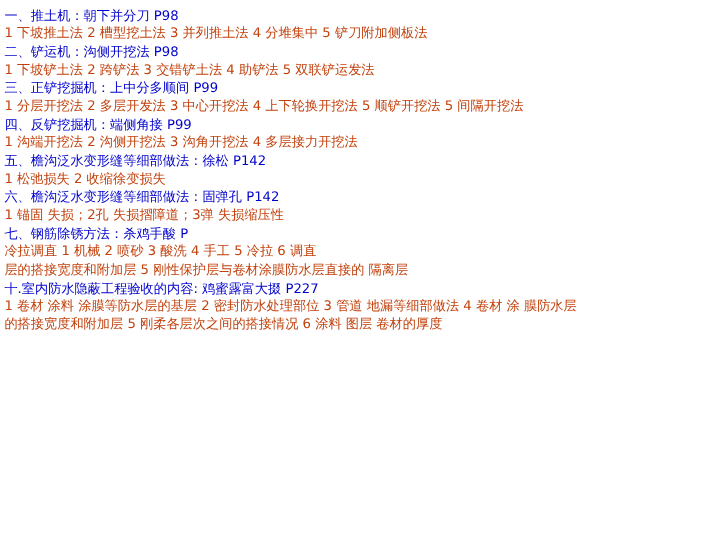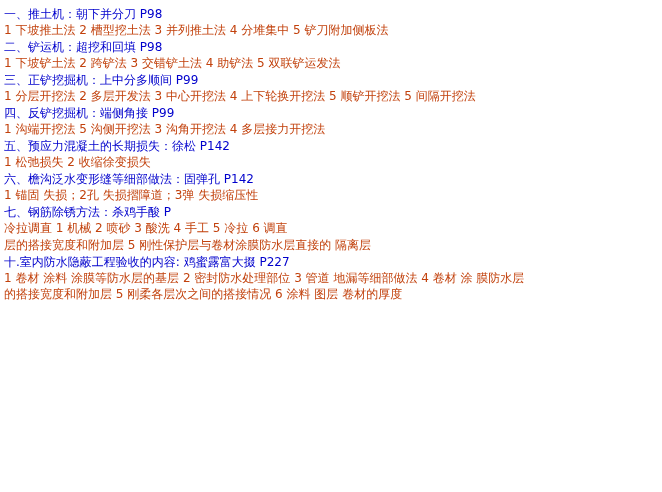--- a/index.html
+++ b/index.html
@@ -40,36 +40,36 @@
 <body>
 
 <div class="doc">
 
   <div class="section">
     <div class="heading">一、推土机：朝下并分刀 P98</div>
     <div class="body-line">1 下坡推土法 2 槽型挖土法 3 并列推土法 4 分堆集中 5 铲刀附加侧板法</div>
   </div>
 
   <div class="section">
-    <div class="heading">二、铲运机：超挖和回填 P98</div>
+    <div class="heading">二、铲运机：沟侧开挖法 P98</div>
     <div class="body-line">1 下坡铲土法 2 跨铲法 3 交错铲土法 4 助铲法 5 双联铲运发法</div>
   </div>
 
   <div class="section">
     <div class="heading">三、正铲挖掘机：上中分多顺间 P99</div>
     <div class="body-line">1 分层开挖法 2 多层开发法 3 中心开挖法 4 上下轮换开挖法 5 顺铲开挖法 5 间隔开挖法</div>
   </div>
 
   <div class="section">
     <div class="heading">四、反铲挖掘机：端侧角接 P99</div>
-    <div class="body-line">1 沟端开挖法 5 沟侧开挖法 3 沟角开挖法 4 多层接力开挖法</div>
+    <div class="body-line">1 沟端开挖法 2 沟侧开挖法 3 沟角开挖法 4 多层接力开挖法</div>
   </div>
 
   <div class="section">
-    <div class="heading">五、预应力混凝土的长期损失：徐松 P142</div>
+    <div class="heading">五、檐沟泛水变形缝等细部做法：徐松 P142</div>
     <div class="body-line">1 松弛损失 2 收缩徐变损失</div>
   </div>
 
   <div class="section">
     <div class="heading">六、檐沟泛水变形缝等细部做法：固弹孔 P142</div>
     <div class="body-line">1 锚固 失损；2孔 失损摺障道；3弹 失损缩压性</div>
   </div>
 
   <div class="section">
     <div class="heading">七、钢筋除锈方法：杀鸡手酸 P</div>

